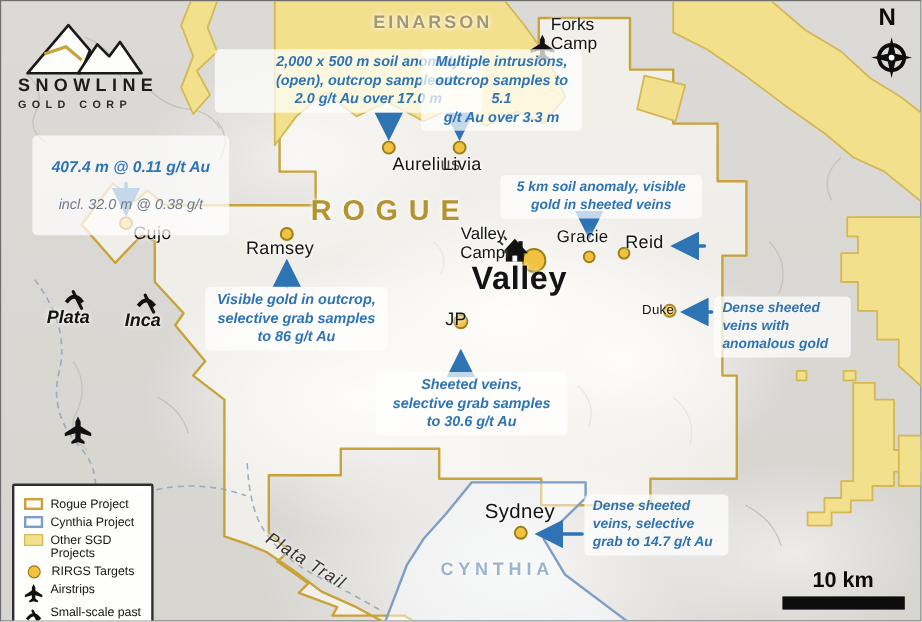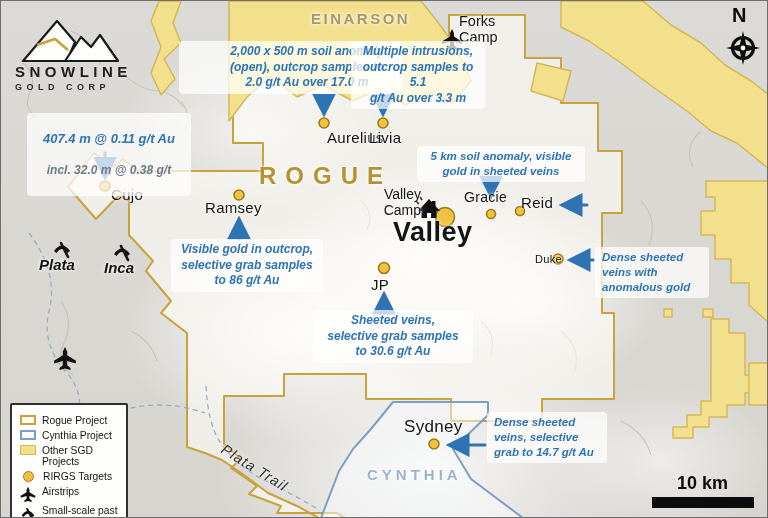--- a/index.html
+++ b/index.html
@@ -165,29 +165,29 @@
 Camp</div>
 
   <div class="lbl target" style="left:110px;top:186px;">Cujo</div>
   <div class="lbl target" style="left:204px;top:199px;">Ramsey</div>
   <div class="lbl target" style="left:285px;top:129px;margin-left:41px;">Aurelius</div>
   <div class="lbl target" style="left:368px;top:129px;">Livia</div>
   <div class="lbl" style="left:392px;top:216px;font-size:27px;font-weight:700;letter-spacing:.5px;">Valley</div>
   <div class="lbl target" style="left:463px;top:189px;font-size:14px;">Gracie</div>
   <div class="lbl target" style="left:520px;top:194px;">Reid</div>
   <div class="lbl target" style="left:534px;top:252px;font-size:11px;">Duke</div>
-  <div class="lbl target" style="left:370px;top:276px;">JP</div>
+  <div class="lbl target" style="left:370px;top:258px;">JP</div>
   <div class="lbl target" style="left:403px;top:416px;font-size:17px;">Sydney</div>
 
   <div class="lbl" style="left:38px;top:256px;font-size:15px;font-style:italic;font-weight:600;">Plata</div>
   <div class="lbl" style="left:103px;top:259px;font-size:15px;font-style:italic;font-weight:600;">Inca</div>
 
   <div class="ann" style="left:26px;top:112px;width:150px;">
     <div style="font-size:13px;">407.4 m @ 0.11 g/t Au</div>
-    <div style="font-size:12px;color:#6e7b8a;font-weight:700;">incl. 32.0 m @ 0.38 g/t</div>
+    <div style="font-size:12px;color:#6e7b8a;font-weight:400;">incl. 32.0 m @ 0.38 g/t</div>
   </div>
   <div class="ann" style="left:178px;top:40px;width:176px;font-size:12px;padding-left:40px;">2,000 x 500 m soil anomaly
 (open), outcrop samples to
 2.0 g/t Au over 17.0 m</div>
   <div class="ann" style="left:350px;top:40px;width:120px;font-size:12px;">Multiple intrusions,
 outcrop samples to 5.1
 g/t Au over 3.3 m</div>
   <div class="ann" style="left:416px;top:145px;width:154px;">5 km soil anomaly, visible
 gold in sheeted veins</div>
   <div class="ann left" style="left:594px;top:246px;width:100px;">Dense sheeted

